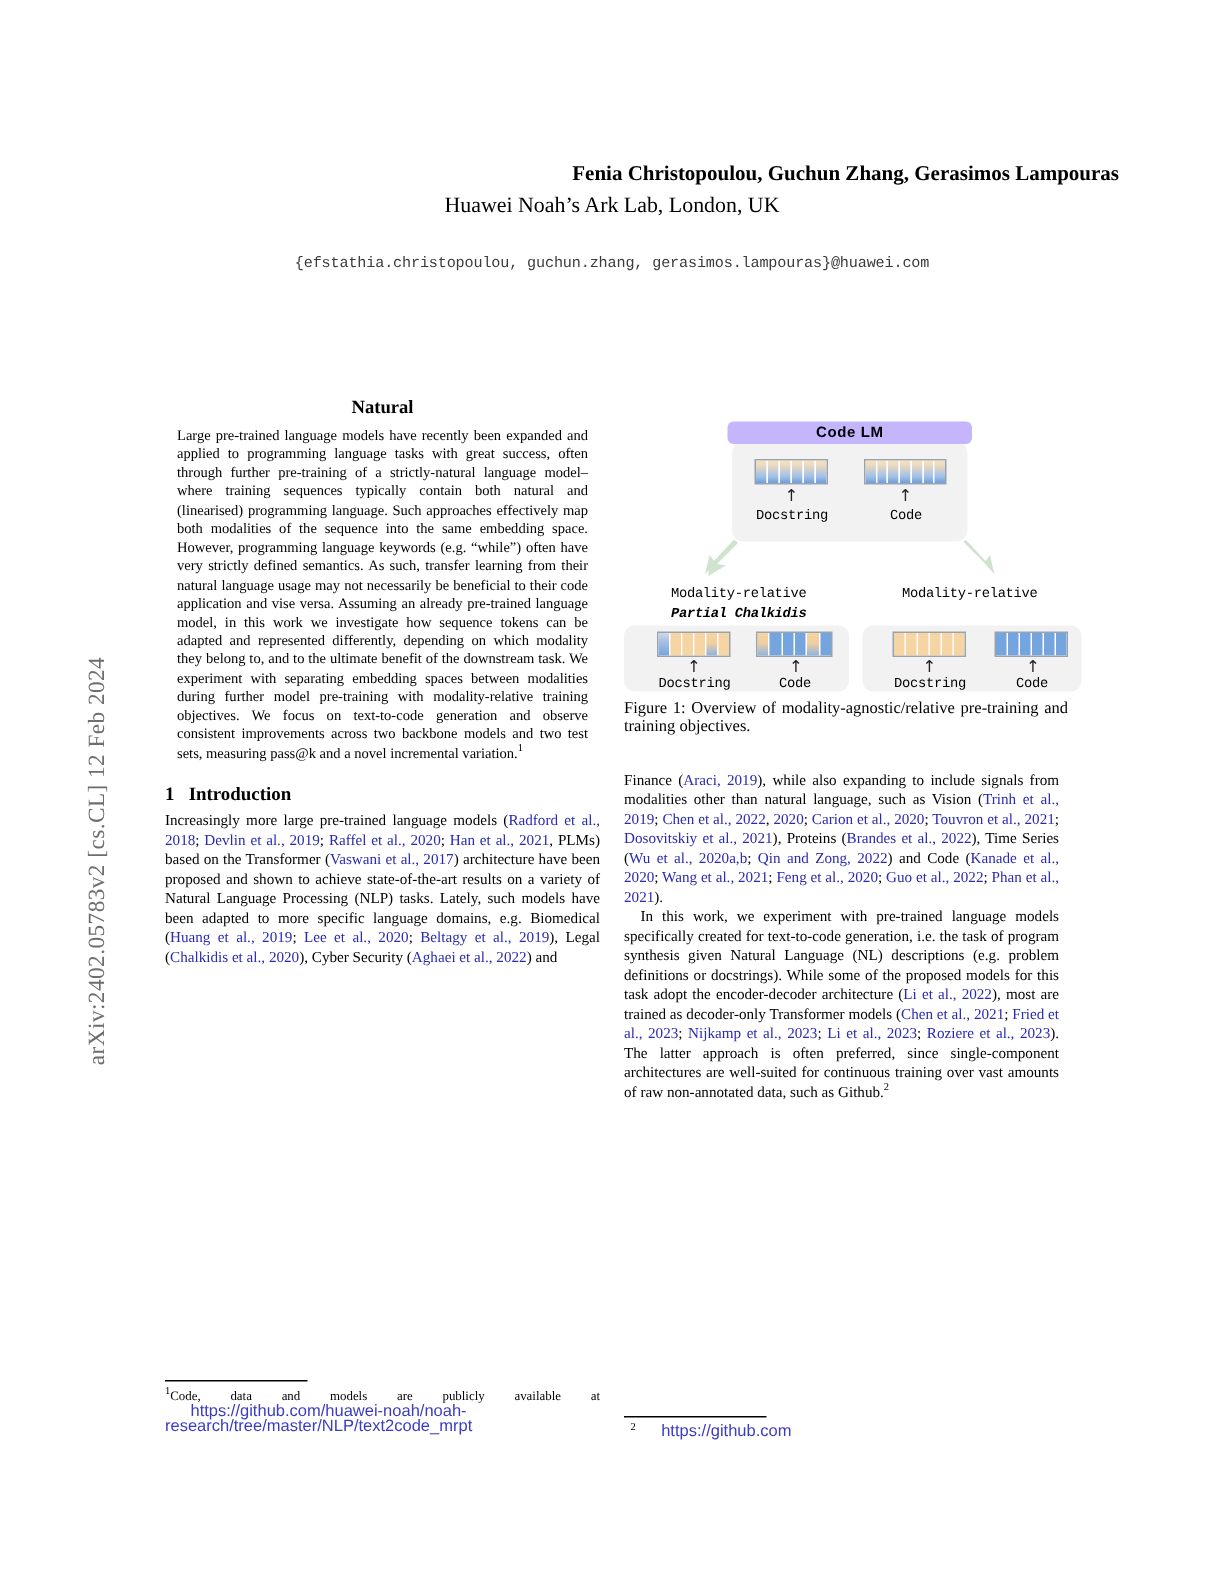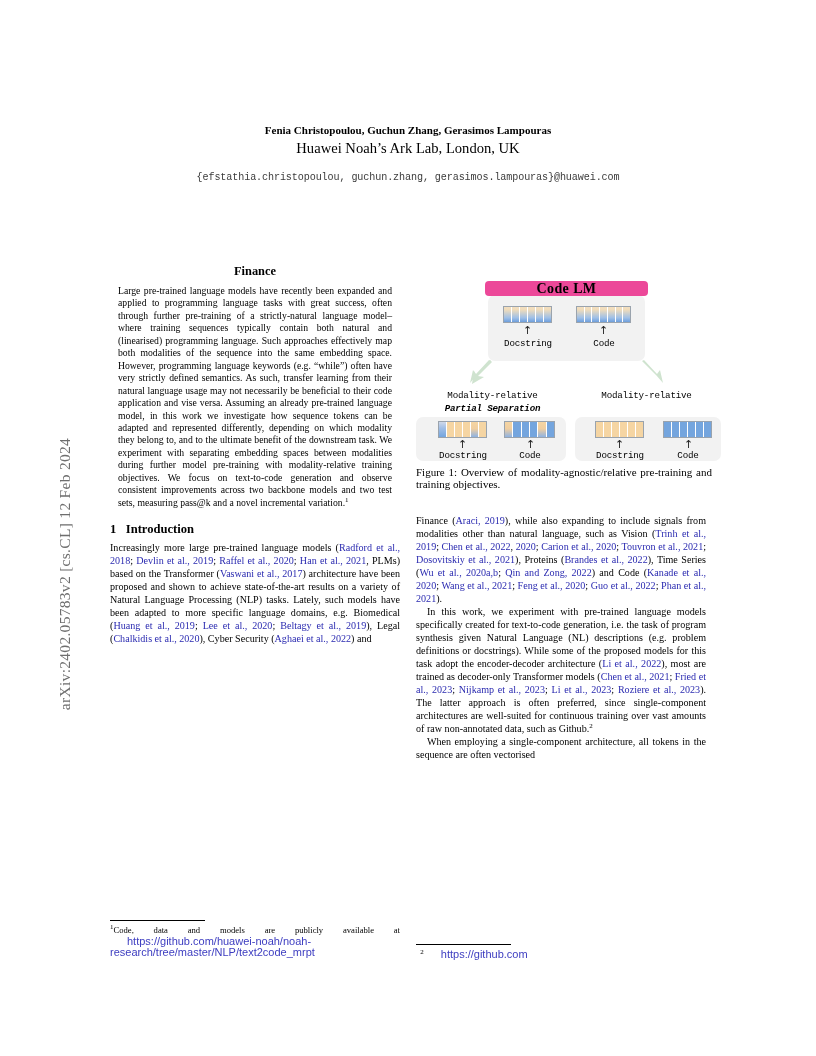--- a/index.html
+++ b/index.html
@@ -39,30 +39,31 @@
     top: 88px;
     width: 676px;
     text-align: center;
   }
   #paper-title {
     font-size: 18.5px;
     font-weight: bold;
     letter-spacing: -0.1px;
   }
   #author-line {
-    margin-top: 36px;
-    font-size: 11px;
-    font-weight: bold;
+    margin-top: 21px;
+    font-size: 14px;
+    font-weight: bold;
+    text-align: right;
   }
   #affiliation-line {
     margin-top: 4px;
     font-size: 14.6px;
   }
   #email-line {
-    margin-top: 15px;
+    margin-top: 25px;
     font-family: "Liberation Mono", monospace;
     font-size: 10.1px;
     color: #3b3b3b;
     letter-spacing: -0.1px;
   }
 
   
   .column {
     position: absolute;
     width: 290px;
@@ -146,24 +147,24 @@
     position: absolute;
     font-family: "Liberation Mono", monospace;
     font-size: 9.2px;
     text-align: center;
     white-space: nowrap;
     letter-spacing: -0.2px;
   }
   .panel-title.italic { font-style: italic; font-weight: bold; }
   .lm-bar {
     position: absolute;
-    background: #ec4899;
+    background: #c4b5fd;
     border-radius: 4px;
-    font-family: Liberation Serif, serif;
-    font-size: 14px;
+    font-family: Liberation Sans, sans-serif;
+    font-size: 10px;
     font-weight: bold;
     text-align: center;
     letter-spacing: 0.4px;
     line-height: 15px;
   }
   .token-strip {
     position: absolute;
     display: flex;
     height: 17px;
     border: 1px solid #9aa3ad;
@@ -205,21 +206,21 @@
 
 <div id="arxiv-stamp">arXiv:2402.05783v2  [cs.CL]  12 Feb 2024</div>
 
 <div id="title-block">
   <div id="author-line">Fenia Christopoulou, Guchun Zhang, Gerasimos Lampouras</div>
   <div id="affiliation-line">Huawei Noah’s Ark Lab, London, UK</div>
   <div id="email-line">{efstathia.christopoulou, guchun.zhang, gerasimos.lampouras}@huawei.com</div>
 </div>
 
 <div id="left-column" class="column">
-  <div class="abstract-heading">Finance</div>
+  <div class="abstract-heading">Natural</div>
   <div class="abstract-body">
     <span>Large pre-trained language models have recently been expanded and applied to programming language tasks with great success, often through further pre-training of a strictly-natural language model–where training sequences typically contain both natural and (linearised) programming language. Such approaches effectively map both modalities of the sequence into the same embedding space. However, programming language keywords (e.g. “while”) often have very strictly defined semantics. As such, transfer learning from their natural language usage may not necessarily be beneficial to their code application and vise versa. Assuming an already pre-trained language model, in this work we investigate how sequence tokens can be adapted and represented differently, depending on which modality they belong to, and to the ultimate benefit of the downstream task. We experiment with separating embedding spaces between modalities during further model pre-training with modality-relative training objectives. We focus on text-to-code generation and observe consistent improvements across two backbone models and two test sets, measuring pass@k and a novel incremental variation.</span><sup>1</sup>
   </div>
 
   <div class="section-heading">
     <span>1</span>&nbsp;&nbsp;&nbsp;<span>Introduction</span>
   </div>
 
   <p class="para first" id="intro-p1"><span>Increasingly more large pre-trained language models (</span><span class="cite">Radford et al., 2018</span><span>; </span><span class="cite">Devlin et al., 2019</span><span>; </span><span class="cite">Raffel et al., 2020</span><span>; </span><span class="cite">Han et al., 2021</span><span>, PLMs) based on the Transformer (</span><span class="cite">Vaswani et al., 2017</span><span>) architecture have been proposed and shown to achieve state-of-the-art results on a variety of Natural Language Processing (NLP) tasks. Lately, such models have been adapted to more specific language domains, e.g. Biomedical (</span><span class="cite">Huang et al., 2019</span><span>; </span><span class="cite">Lee et al., 2020</span><span>; </span><span class="cite">Beltagy et al., 2019</span><span>), Legal (</span><span class="cite">Chalkidis et al., 2020</span><span>), Cyber Security (</span><span class="cite">Aghaei et al., 2022</span><span>) and</span></p>
 </div>
@@ -258,21 +259,21 @@
         <path d="M23 1 L9 15 L2 23 L5 10 L8 14 L21 0 Z" fill="#cfe3cf"></path>
       </svg>
   </div>
   <div class="green-arrow" style="left:222px; top:95px;">
     <svg width="28" height="26" viewBox="0 0 28 26">
         <path d="M4 1 L18 15 L25 23 L22 10 L19 14 L6 0 Z" fill="#cfe3cf"></path>
       </svg>
   </div>
 
   <div class="panel-title" style="left:-1px; top:125px; width:155px;">Modality-relative</div>
-  <div class="panel-title italic" style="left:-1px; top:138px; width:155px;">Partial Separation</div>
+  <div class="panel-title italic" style="left:-1px; top:138px; width:155px;">Partial Chalkidis</div>
   <div class="panel" style="left:0px; top:152px; width:150px; height:44px;"></div>
   <div class="token-strip" style="left:22px; top:156px; width:49px;">
     <div class="tok bluefade"></div>
       <div class="tok tan"></div>
       <div class="tok tan"></div>
       <div class="tok tan"></div>
       <div class="tok tanfade"></div>
       <div class="tok tan"></div>
   </div>
   <div class="up-arrow" style="left:42px; top:174px;">↑</div>
@@ -311,21 +312,20 @@
   </div>
   <div class="up-arrow" style="left:268px; top:174px;">↑</div>
   <div class="mod-label" style="left:248px; top:185px; width:48px;">Code</div>
 </div>
 
 <div class="fig-caption">Figure 1: Overview of modality-agnostic/relative pre-training and training objectives.</div>
 
 <div id="right-column" class="column" style="top:514px;">
   <p class="para first" id="right-p1"><span>Finance (</span><span class="cite">Araci, 2019</span><span>), while also expanding to include signals from modalities other than natural language, such as Vision (</span><span class="cite">Trinh et al., 2019</span><span>; </span><span class="cite">Chen et al., 2022</span><span>, </span><span class="cite">2020</span><span>; </span><span class="cite">Carion et al., 2020</span><span>; </span><span class="cite">Touvron et al., 2021</span><span>; </span><span class="cite">Dosovitskiy et al., 2021</span><span>), Proteins (</span><span class="cite">Brandes et al., 2022</span><span>), Time Series (</span><span class="cite">Wu et al., 2020a,b</span><span>; </span><span class="cite">Qin and Zong, 2022</span><span>) and Code (</span><span class="cite">Kanade et al., 2020</span><span>; </span><span class="cite">Wang et al., 2021</span><span>; </span><span class="cite">Feng et al., 2020</span><span>; </span><span class="cite">Guo et al., 2022</span><span>; </span><span class="cite">Phan et al., 2021</span><span>).</span></p>
   <p class="para" id="right-p2"><span>In this work, we experiment with pre-trained language models specifically created for text-to-code generation, i.e. the task of program synthesis given Natural Language (NL) descriptions (e.g. problem definitions or docstrings). While some of the proposed models for this task adopt the encoder-decoder architecture (</span><span class="cite">Li et al., 2022</span><span>), most are trained as decoder-only Transformer models (</span><span class="cite">Chen et al., 2021</span><span>; </span><span class="cite">Fried et al., 2023</span><span>; </span><span class="cite">Nijkamp et al., 2023</span><span>; </span><span class="cite">Li et al., 2023</span><span>; </span><span class="cite">Roziere et al., 2023</span><span>). The latter approach is often preferred, since single-component architectures are well-suited for continuous training over vast amounts of raw non-annotated data, such as Github.</span><sup>2</sup></p>
-  <p class="para" id="right-p3"><span>When employing a single-component architecture, all tokens in the sequence are often vectorised</span></p>
 </div>
 
 <div id="left-footnote" class="footnote-zone">
   <div class="footnote-rule"></div>
   <div>
     <sup>1</sup><span>Code, data and models are publicly available at </span><span class="mono-link">https://github.com/huawei-noah/noah-research/tree/master/NLP/text2code_mrpt</span>
   </div>
 </div>
 
 <div id="right-footnote" class="footnote-zone">

